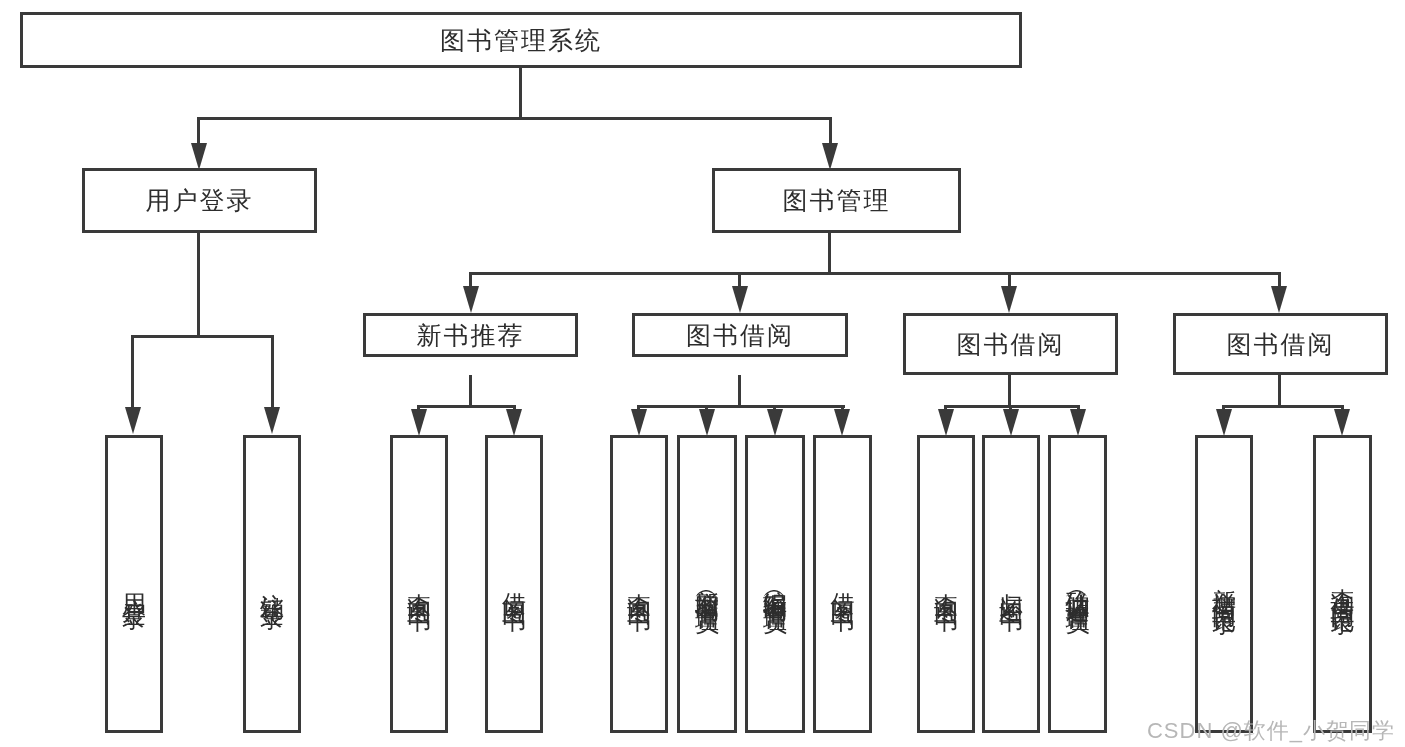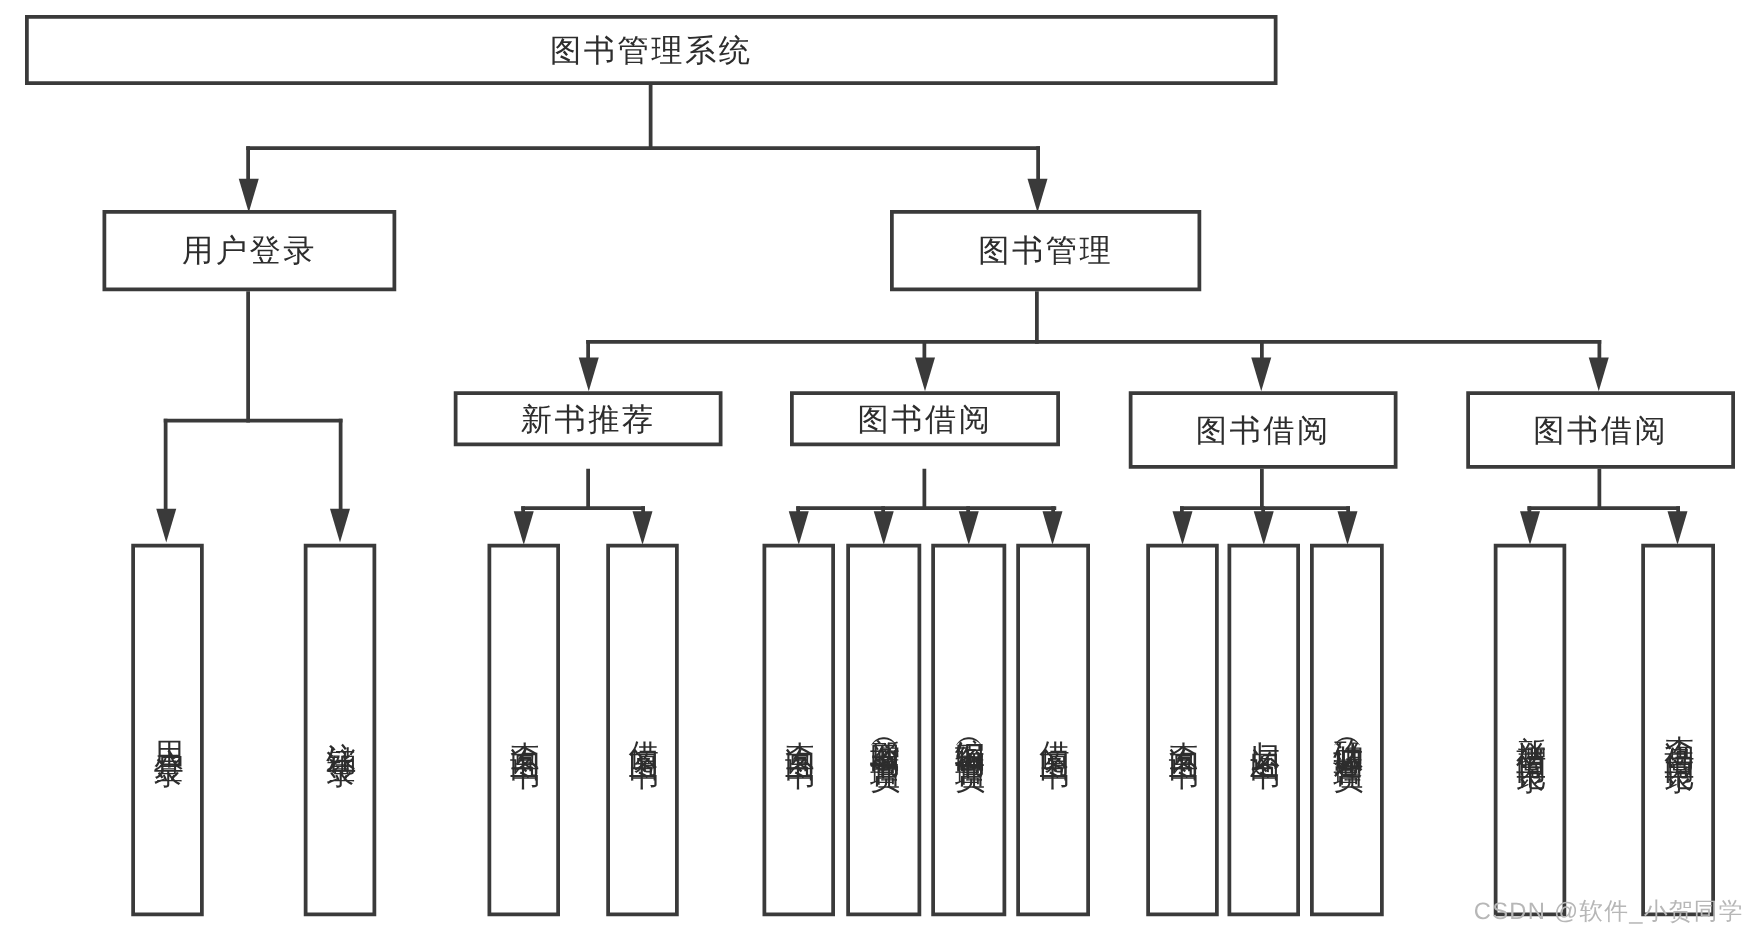--- a/index.html
+++ b/index.html
@@ -39,21 +39,21 @@
   .hline{height:3px;}
   .vline{width:3px;}
   .arrow{
     position:absolute;width:0;height:0;
     border-left:8px solid transparent;
     border-right:8px solid transparent;
     border-top:27px solid var(--line);
   }
   .watermark{
     position:absolute;
-    font-size:19px;
+    font-size:22px;
     color:var(--wm);
     letter-spacing:1px;
     white-space:nowrap;
     z-index:5;
   }
 </style>
 </head>
 <body>
 
 <div id="canvas">

